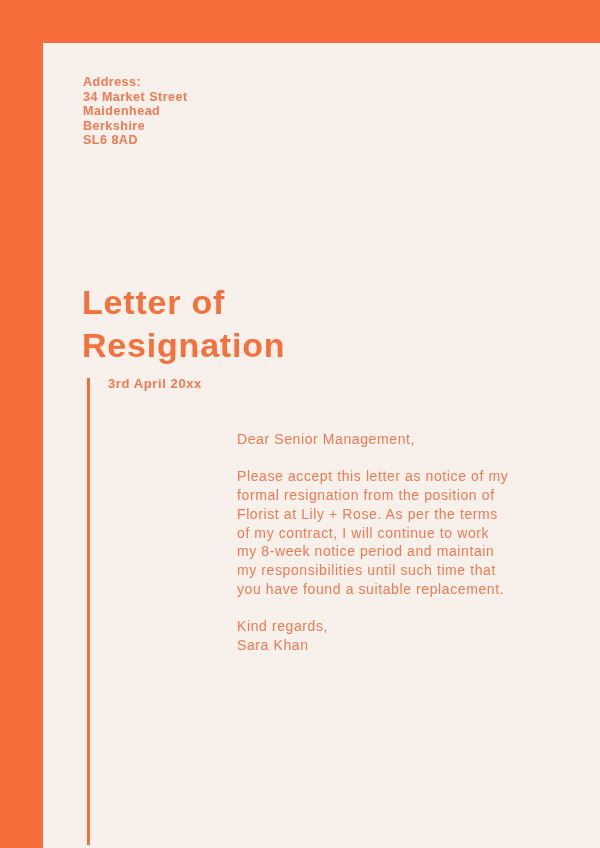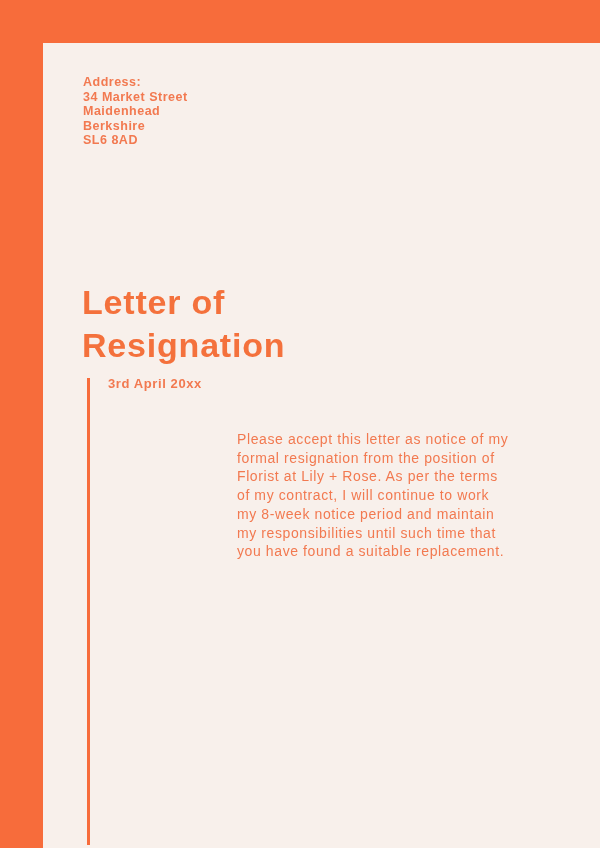--- a/index.html
+++ b/index.html
@@ -100,22 +100,25 @@
 SL6 8AD</div>
 
   <h1 class="letter-title">Letter of
 Resignation</h1>
 
   <div class="letter-date">3rd April 20xx</div>
 
   <div class="vertical-rule"></div>
 
   <div class="letter-body">
+    <p class="para">Dear Senior Management,</p>
     <p class="para">Please accept this letter as notice of my
 formal resignation from the position of
 Florist at Lily + Rose. As per the terms
 of my contract, I will continue to work
 my 8-week notice period and maintain
 my responsibilities until such time that
 you have found a suitable replacement.</p>
+    <p class="sig-block">Kind regards,
+Sara Khan</p>
   </div>
 
 </div>
 
 </body></html>

